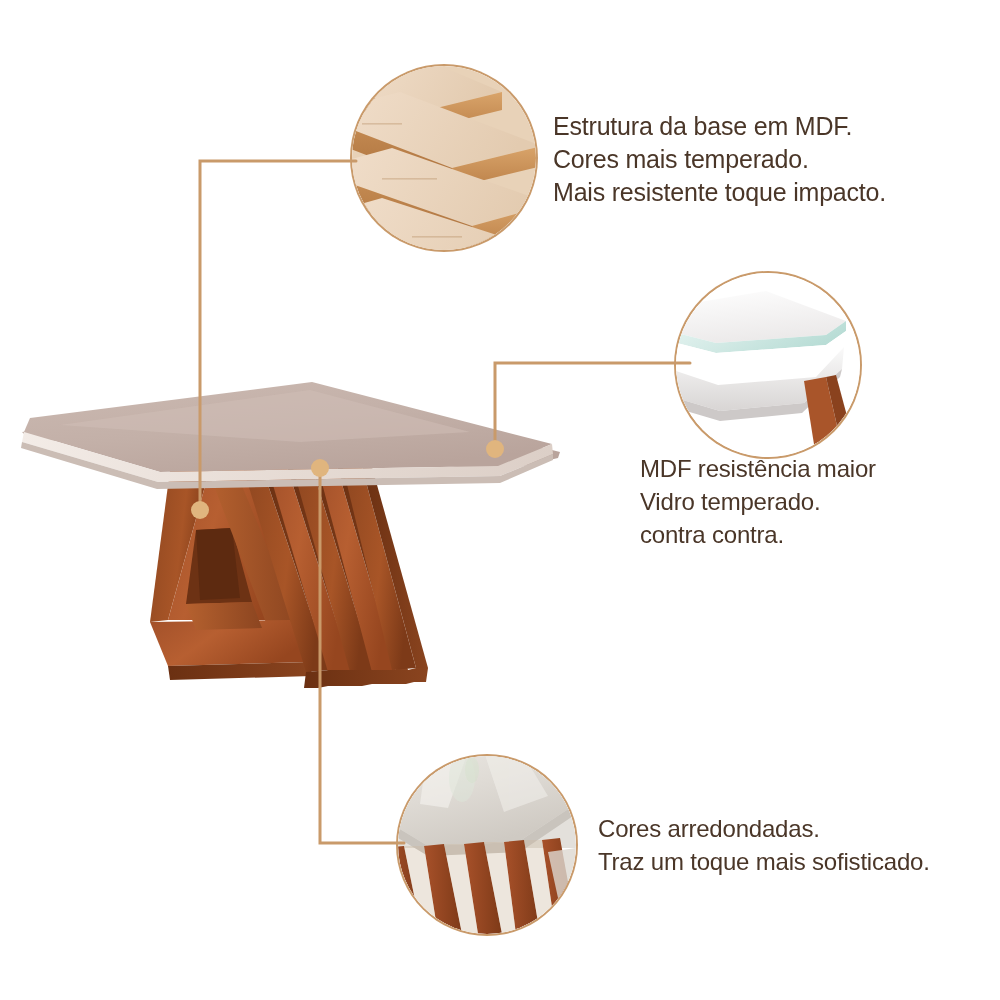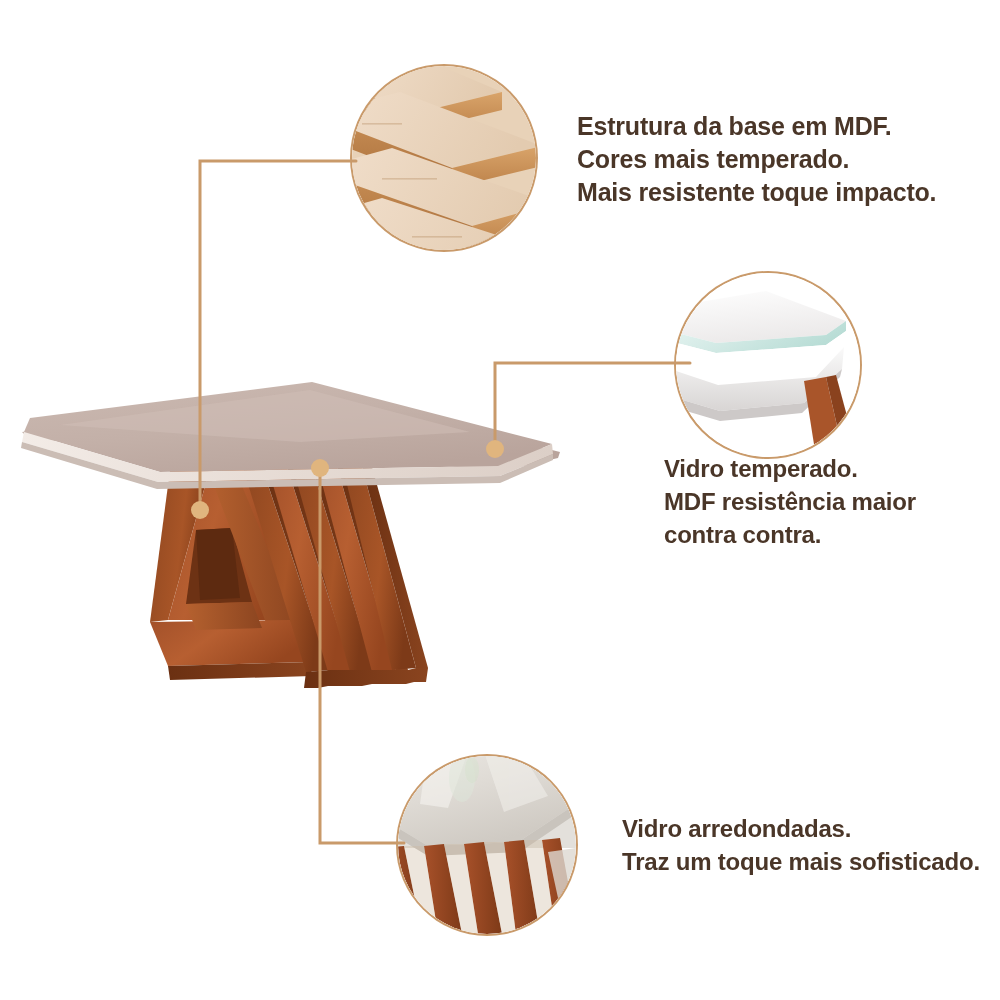--- a/index.html
+++ b/index.html
@@ -29,23 +29,22 @@
     overflow:hidden;
     background:#ffffff;
     box-shadow:0 0 0 2px #c99a6a;
   }
   .circle-inner { position:absolute; left:0; top:0; width:100%; height:100%; }
 
   
   .callout-text {
     position:absolute;
     color:#4a3628;
-    font-weight:bold;
+    font-weight:normal;
     letter-spacing:-0.2px;
-    margin-left:24px;
   }
   .callout-text .line { white-space:nowrap; }
 
   #text-block-1 { left:553px; top:110px; font-size:25px; line-height:33px; }
   #text-block-2 { left:640px; top:452px; font-size:24px; line-height:33px; }
   #text-block-3 { left:598px; top:812px; font-size:24px; line-height:33px; }
 
   
   #table-illustration {
     position:absolute;
@@ -286,23 +285,23 @@
     <circle cx="320" cy="468" r="9" fill="#e0b57e"></circle>
   </svg>
 
   <div class="callout-text" id="text-block-1">
     <div class="line">Estrutura da base em MDF.</div>
     <div class="line">Cores mais temperado.</div>
     <div class="line">Mais resistente toque impacto.</div>
   </div>
 
   <div class="callout-text" id="text-block-2">
+    <div class="line">MDF resistência maior</div>
     <div class="line">Vidro temperado.</div>
-    <div class="line">MDF resistência maior</div>
     <div class="line">contra contra.</div>
   </div>
 
   <div class="callout-text" id="text-block-3">
-    <div class="line">Vidro arredondadas.</div>
+    <div class="line">Cores arredondadas.</div>
     <div class="line">Traz um toque mais sofisticado.</div>
   </div>
 
 </div>
 
 </body></html>

